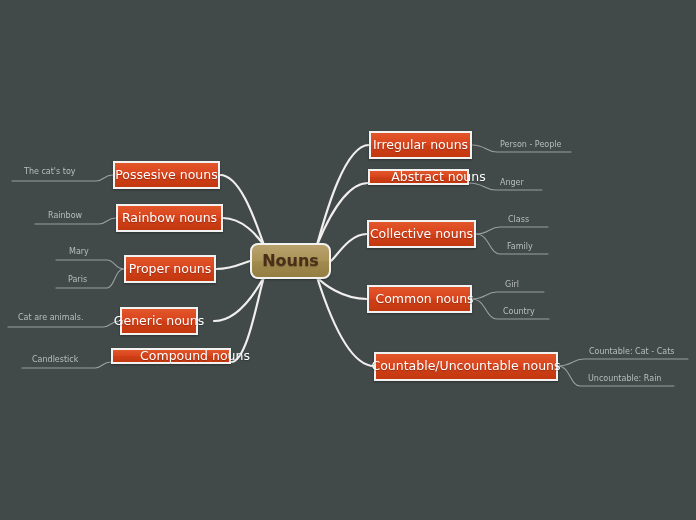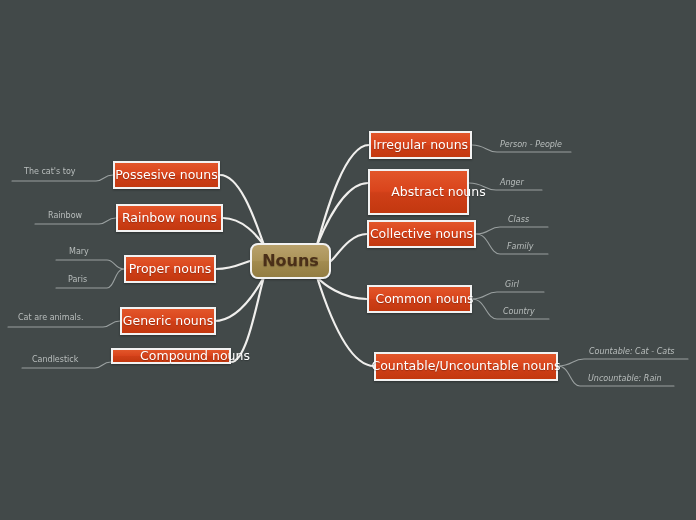--- a/index.html
+++ b/index.html
@@ -51,21 +51,21 @@
     font-weight: bold;
     border-radius: 8px;
   }
   .leaf {
     position: absolute;
     color: #b9bebd;
     font-size: 8px;
     line-height: 1;
     white-space: nowrap;
   }
-  .leaf.right { text-align: center; font-style: italic; }
+  .leaf.right { text-align: center; }
   .leaf.left { text-align: right; }
 </style>
 </head>
 <body>
 
 <div id="canvas">
   <svg class="wires" viewBox="0 0 696 520" xmlns="http://www.w3.org/2000/svg">
     <g id="trunks">
         <path d="M 220 175 C 242 175, 258 229.52, 264 245" fill="none" stroke="#f0efed" stroke-width="2.2" stroke-linecap="round"></path>
         <path d="M 223 218 C 243.5 218, 258 237.26, 264 245" fill="none" stroke="#f0efed" stroke-width="2.2" stroke-linecap="round"></path>
@@ -101,30 +101,30 @@
       </div>
       <div class="node" style="left: 113px; top: 161px; width: 107px; height: 28px;">
         <span>Possesive nouns</span>
       </div>
       <div class="node" style="left: 116px; top: 204px; width: 107px; height: 28px;">
         <span>Rainbow nouns</span>
       </div>
       <div class="node" style="left: 124px; top: 255px; width: 92px; height: 28px;">
         <span>Proper nouns</span>
       </div>
-      <div class="node" style="left: 120px; top: 307px; width: 96px; height: 28px;">
+      <div class="node" style="left: 120px; top: 307px; width: 78px; height: 28px;">
         <span>Generic nouns</span>
       </div>
       <div class="node" style="left: 111px; top: 348px; width: 120px; height: 16px; padding-left: 48px;">
         <span>Compound nouns</span>
       </div>
       <div class="node" style="left: 369px; top: 131px; width: 103px; height: 28px;">
         <span>Irregular nouns</span>
       </div>
-      <div class="node" style="left: 368px; top: 169px; width: 101px; height: 46px; padding-left: 40px;">
+      <div class="node" style="left: 368px; top: 169px; width: 101px; height: 16px; padding-left: 40px;">
         <span>Abstract nouns</span>
       </div>
       <div class="node" style="left: 367px; top: 220px; width: 109px; height: 28px;">
         <span>Collective nouns</span>
       </div>
       <div class="node" style="left: 367px; top: 285px; width: 105px; height: 28px; padding-left: 10px;">
         <span>Common nouns</span>
       </div>
       <div class="node" style="left: 374px; top: 352px; width: 184px; height: 29px;">
         <span>Countable/Uncountable nouns</span>

